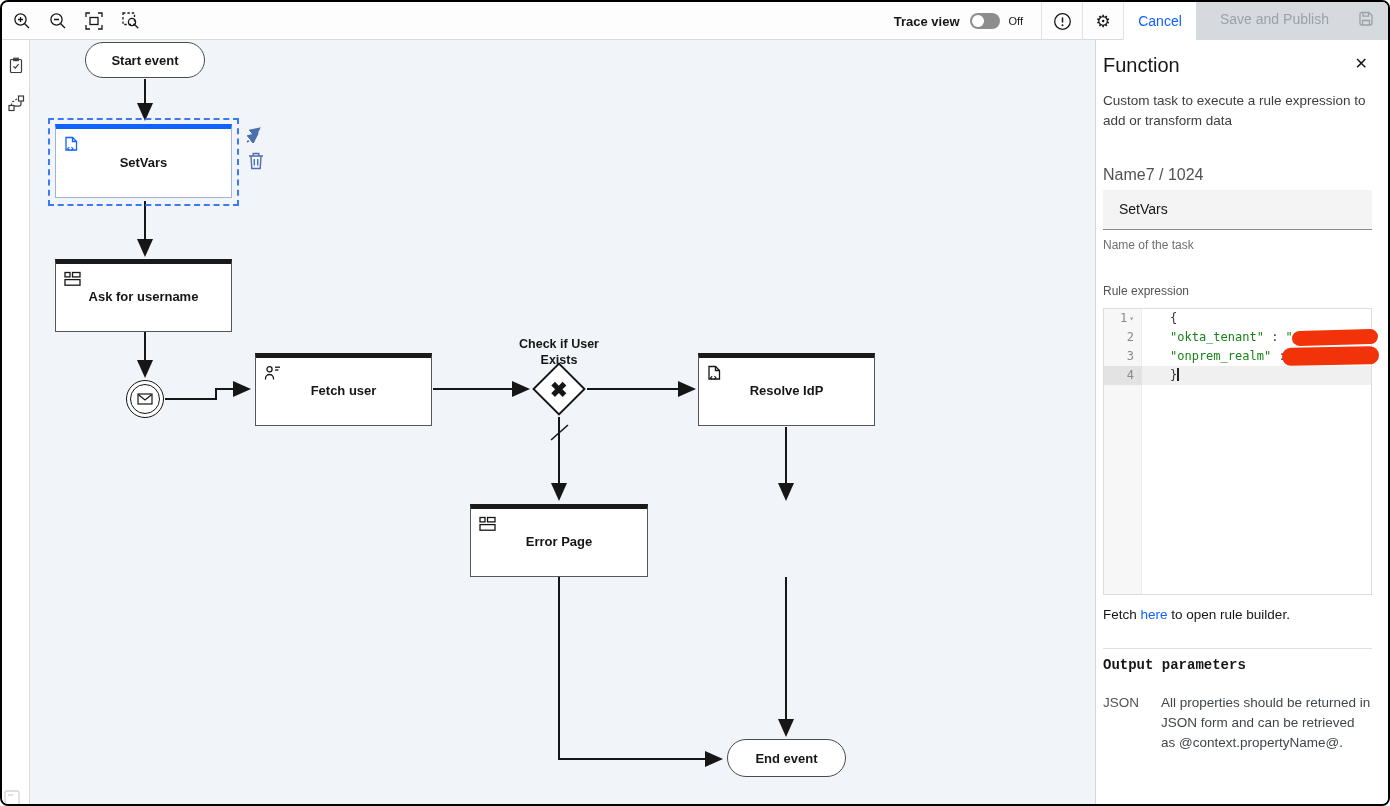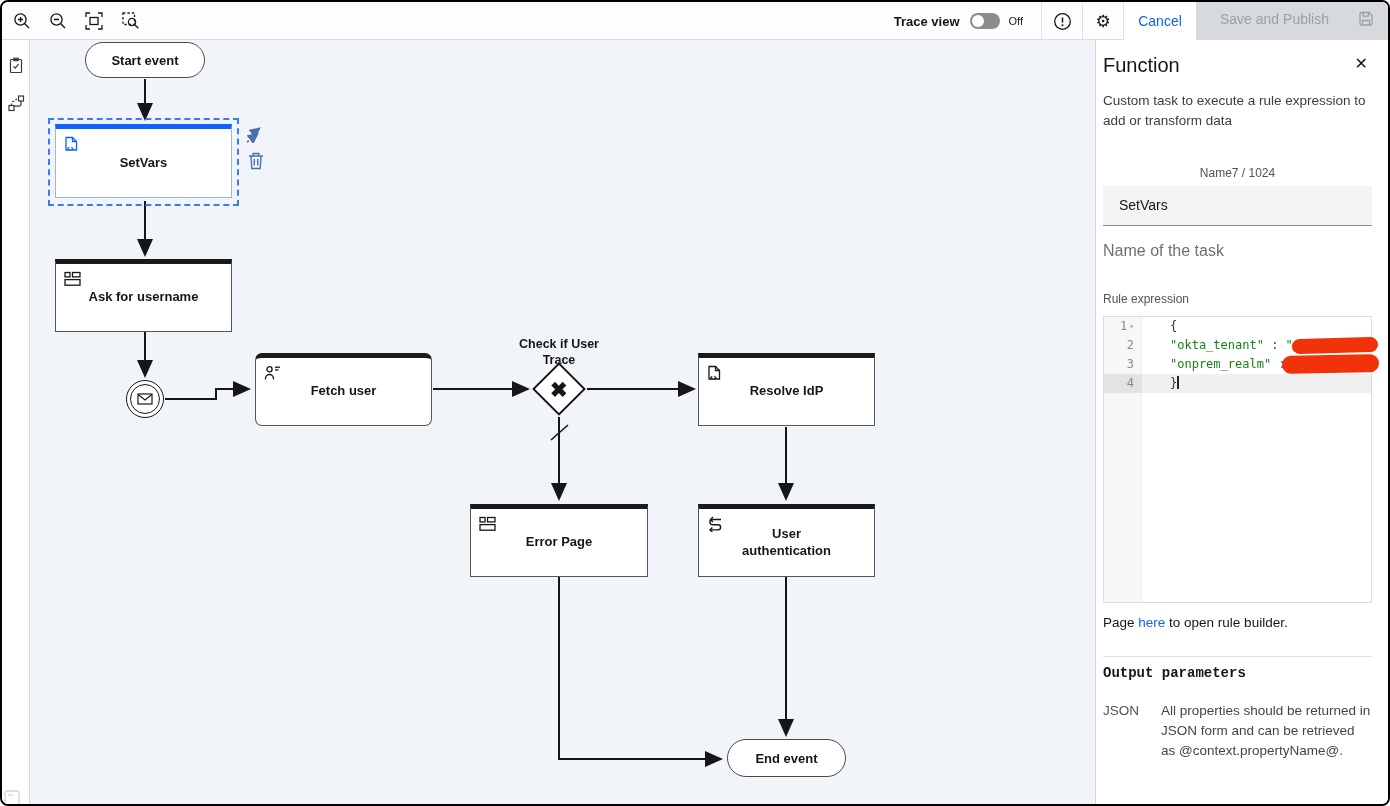--- a/index.html
+++ b/index.html
@@ -43,23 +43,23 @@
   .evt-inner { width:30px; height:30px; border-radius:50%; border:1px solid #161616; display:flex; align-items:center; justify-content:center; }
   .float-actions { position:absolute; display:flex; flex-direction:column; gap:6px; }
   .fa-btn { width:22px; height:22px; display:flex; align-items:center; justify-content:center; cursor:pointer; }
 
   
   .panel { position:absolute; right:0; top:38px; bottom:0; width:293px; background:#fff; border-left:1px solid #d6d6d6; padding:14px 16px 0 7px; z-index:25; }
   .panel-head { display:flex; justify-content:space-between; align-items:flex-start; }
   .panel-title { font-size:20px; font-weight:400; color:#161616; }
   .panel-close { font-size:16px; color:#161616; cursor:pointer; padding:2px 4px; line-height:1; }
   .panel-desc { margin-top:14px; font-size:13.5px; color:#3d3d3d; line-height:1.5; }
-  .field-row { margin-top:34px; display:flex; justify-content:center; font-size:12px; color:#525252; }
+  .field-row { margin-top:34px; display:flex; justify-content:flex-start; font-size:16px; color:#525252; }
   .name-input { margin-top:6px; width:100%; height:40px; background:#f4f4f4; border:none; border-bottom:1px solid #8d8d8d; padding:0 16px; font-size:14px; color:#161616; font-family:"Liberation Sans", sans-serif; }
-  .helper { margin-top:16px; font-size:16px; color:#6f6f6f; }
+  .helper { margin-top:8px; font-size:12px; color:#6f6f6f; }
   .rule-label { margin-top:32px; font-size:12px; color:#525252; }
 
   .cm { margin-top:10px; position:relative; height:287px; border:1px solid #dcdcdc; background:#fff;
         font-family:"DejaVu Sans Mono", monospace; font-size:12px; }
   .cm-gutterbg { position:absolute; left:0; top:0; bottom:0; width:38px; background:#f7f7f7; border-right:1px solid #ececec; }
   .cm-line { position:relative; display:flex; height:19px; line-height:19px; }
   .cm-line:first-child { margin-top:5px; }
   .gut { width:38px; flex:none; color:#8a8a8a; text-align:right; padding-right:8px; position:relative; z-index:2; }
   .gut .fold::after { content:"▾"; font-size:8px; color:#9a9a9a; margin-left:2px; vertical-align:1px; }
   .code { flex:1; padding-left:28px; white-space:pre; position:relative; color:#333; z-index:2; }
@@ -250,31 +250,31 @@
 
     <div class="evt-outer" style="left:96px; top:340px;">
       <div class="evt-inner">
         <svg class="icon" width="16" height="12" viewBox="0 0 16 12" fill="none" stroke="#161616" stroke-width="1.2">
             <rect x="1" y="1" width="14" height="10"></rect>
             <polyline points="1.5,1.8 8,7 14.5,1.8"></polyline>
           </svg>
       </div>
     </div>
 
-    <div class="node" style="left:225px; top:313px; height:73px;border-radius:7px;">
+    <div class="node" style="left:225px; top:313px; height:73px;">
       <svg class="nicon icon" width="18" height="16" viewBox="0 0 18 16" fill="none" stroke="#161616" stroke-width="1.3">
           <circle cx="5.5" cy="4.2" r="2.6"></circle>
           <path d="M1.5 14.5 V13.5 A4 4 0 0 1 9.5 13.5 V14.5"></path>
           <line x1="11" y1="2.2" x2="16" y2="2.2"></line>
           <line x1="11" y1="5" x2="14.5" y2="5"></line>
         </svg>
       <span class="lbl">Fetch user</span>
     </div>
 
-    <div class="gw-label" style="left:477px; top:297px;">Check if User Trace</div>
+    <div class="gw-label" style="left:477px; top:297px;">Check if User Exists</div>
     <div class="gw-diamond" style="left:510px; top:330px;"></div>
     <div class="gw-x" style="left:520px; top:338px;">✖</div>
 
     <div class="node" style="left:668px; top:313px; height:73px;">
       <svg class="nicon icon" width="17" height="18" viewBox="0 0 17 18" fill="none" stroke="#161616" stroke-width="1.3">
           <path d="M2 1.5 H8.5 L12.5 5.5 V14 H2 z"></path>
           <path d="M8.5 1.5 V5.5 H12.5"></path>
           <path d="M5.2 11.2 L3.6 12.8 L5.2 14.4" stroke-width="1.1"></path>
           <path d="M7.4 11.2 L9 12.8 L7.4 14.4" stroke-width="1.1"></path>
         </svg>
@@ -283,35 +283,20 @@
 
     <div class="node" style="left:440px; top:464px; height:73px; width:178px;">
       <svg class="nicon icon" width="17" height="16" viewBox="0 0 17 16" fill="none" stroke="#161616" stroke-width="1.3">
           <rect x="1" y="1.5" width="5" height="4.4"></rect>
           <rect x="8.5" y="1.5" width="7.5" height="4.4"></rect>
           <rect x="1" y="8.6" width="15" height="5.6"></rect>
         </svg>
       <span class="lbl">Error Page</span>
     </div>
 
-    <div class="node" style="left:668px; top:464px; height:73px;">
-      <svg class="nicon icon" width="17" height="16" viewBox="0 0 17 16" fill="none" stroke="#161616" stroke-width="1.4">
-          <path d="M14 3.5 H5.5 A2.6 2.6 0 0 0 5.5 8.7 H11 A2.6 2.6 0 0 1 11 13.9 H3"></path>
-          <path d="M6 1 L3.5 3.5 L6 6"></path>
-          <path d="M5.5 11.4 L3 13.9 L5.5 16.4" transform="translate(0,-2.5) scale(1,1)" opacity="0"></path>
-          <path d="M12.5 11.4 L15 13.9 L12.5 16.4" transform="translate(-9.5,0)" opacity="0"></path>
-          <path d="M5.5 11.5 L3 14 L5.5 16.5" opacity="0"></path>
-          <path d="M12.2 11.4 L14.8 13.9 L12.2 16.4" transform="translate(-11.8,0)" opacity="0"></path>
-          <path d="M5.3 11.4 L2.9 13.9 L5.3 16.4" transform="translate(0,0)" opacity="0"></path>
-          <path d="M4.8 11.5 L2.5 13.9 L4.8 16.3" opacity="0"></path>
-          <path d="M5.2 11.5 L2.9 13.9" opacity="0"></path>
-          <path d="M5.4 16.2 L3 13.9 L5.4 11.6"></path>
-        </svg>
-      <span class="lbl" style="max-width:110px">User authentication</span>
-    </div>
 
     <div class="pill" style="left:697px; top:699px; width:119px; height:38px;">
       <span class="lbl">End event</span>
     </div>
   </div>
 
   <div class="panel">
     <div class="panel-head">
       <div class="panel-title">Function</div>
       <div class="panel-close"><span>✕</span></div>
@@ -340,21 +325,21 @@
       <div class="cm-line">
         <span class="gut">3</span>
         <span class="code"><span class="grn">"onprem_realm"</span><span> : </span><span class="grn">"</span><span class="redact r3"></span></span>
       </div>
       <div class="cm-line active">
         <span class="gut">4</span>
         <span class="code"><span>}</span><span class="caret"></span></span>
       </div>
     </div>
 
-    <div class="rule-link-line"><span>Page </span><a>here</a><span> to open rule builder.</span></div>
+    <div class="rule-link-line"><span>Fetch </span><a>here</a><span> to open rule builder.</span></div>
 
     <div class="divider"></div>
 
     <div class="out-heading">Output parameters</div>
     <div class="out-row">
       <span class="out-type">JSON</span>
       <span class="out-desc">All properties should be returned in JSON form and can be retrieved as @context.propertyName@.</span>
     </div>
   </div>
 

